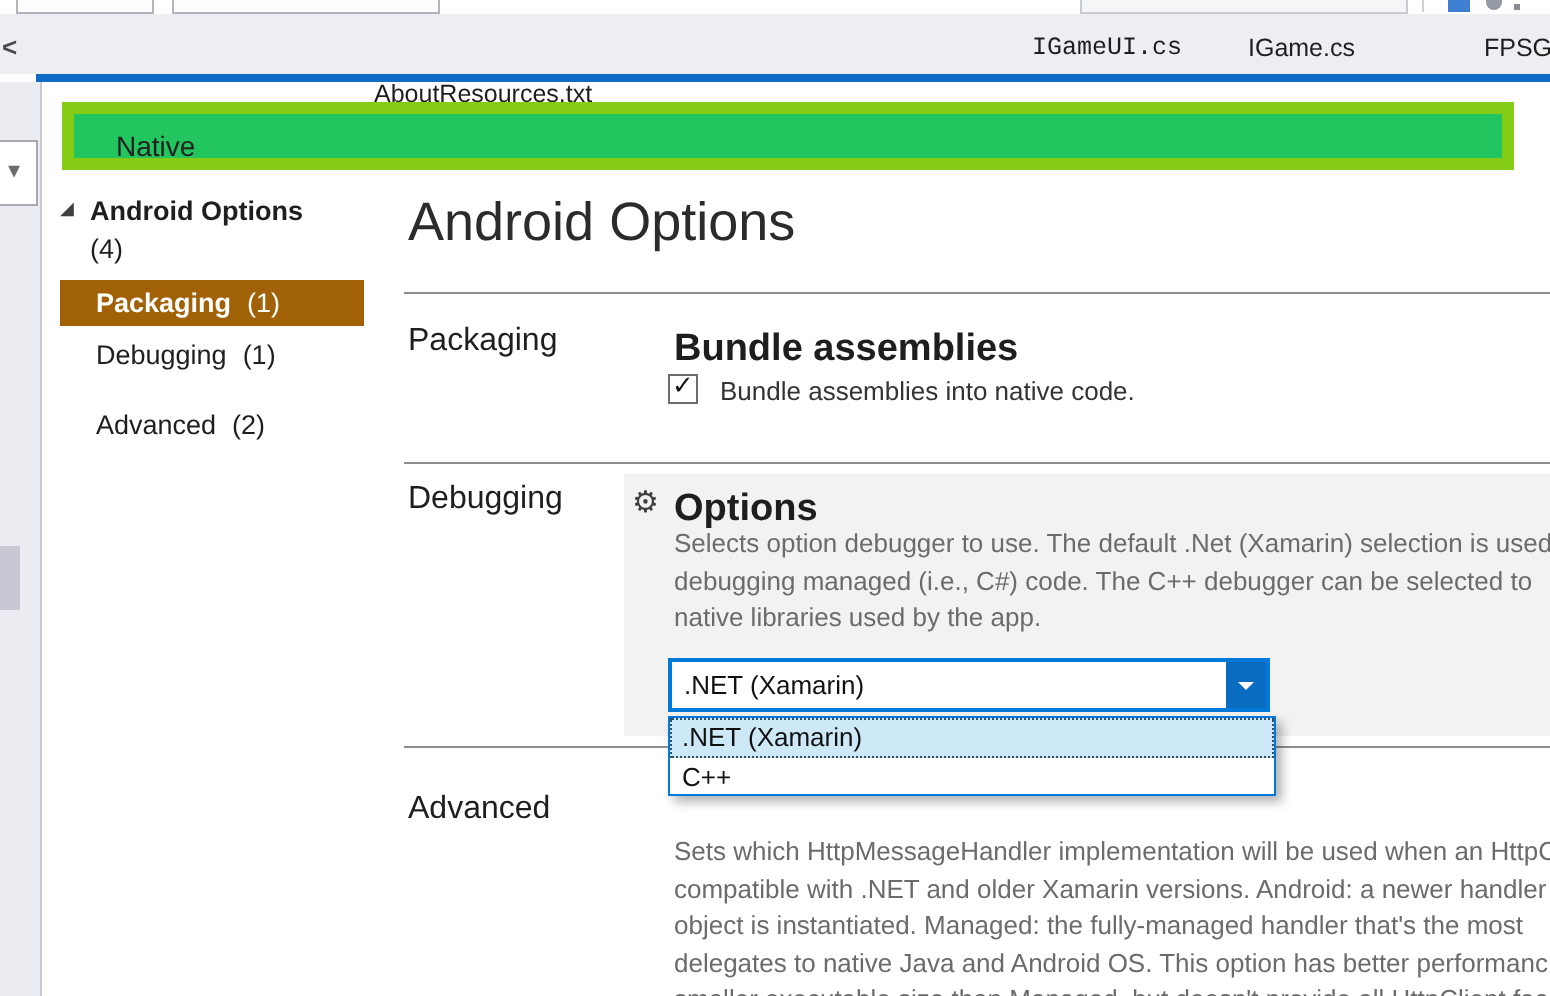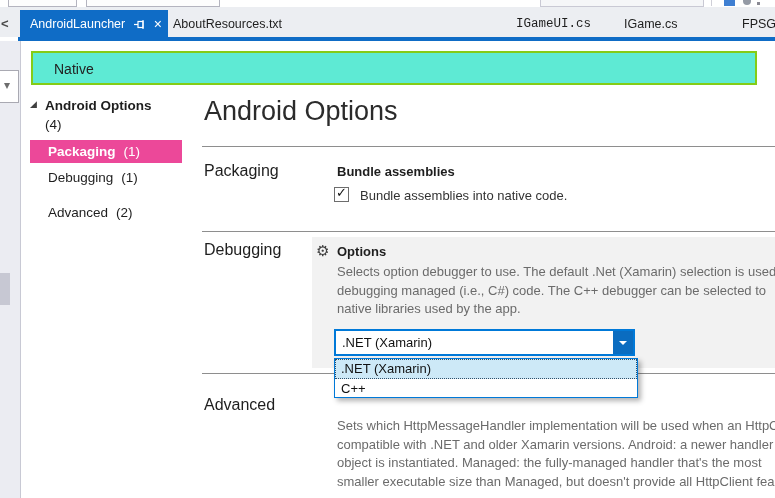--- a/index.html
+++ b/index.html
@@ -27,35 +27,35 @@
   .tab-active .pin{width:13px;height:13px;margin:0 4px 0 2px;cursor:pointer;flex:none;}
   .tab-active .close{font-size:14px;line-height:13px;color:#fff;margin-left:4px;cursor:pointer;flex:none;}
   .tab-label{position:absolute;top:17px;font-size:12.5px;color:#1e1e1e;white-space:nowrap;cursor:pointer;}
   .tab-underline{left:18px;top:37px;width:757px;height:4px;background:#0f6cc6;}
   
   .left-rail{left:0;top:41px;width:21px;height:457px;background:#ebecf2;border-right:1px solid #c8c9d4;box-sizing:border-box;}
   .rail-combo{position:absolute;left:0;top:29px;width:19px;height:33px;background:#fff;border:1px solid #a9a9b2;border-left:none;box-sizing:border-box;cursor:pointer;}
   .rail-combo .arr{position:absolute;left:4px;top:7px;font-size:12px;color:#6d6d6d;}
   .rail-thumb{position:absolute;left:0;top:232px;width:10px;height:32px;background:#c7c8d3;cursor:pointer;}
   
-  .native-box{left:31px;top:51px;width:726px;height:34px;background:#5eead4;border:2px solid #84cc16;box-sizing:border-box;cursor:pointer;}
+  .native-box{left:31px;top:51px;width:726px;height:34px;background:#22c55e;border:6px solid #84cc16;box-sizing:border-box;cursor:pointer;}
   .native-box .val{position:absolute;left:21px;top:0;line-height:32px;font-size:14px;color:#222;}
   
   .tree-arrow{left:30px;top:99px;font-size:9px;color:#3f3f3f;cursor:pointer;}
   .tree-root{left:45px;top:98px;font-size:13.5px;font-weight:bold;cursor:pointer;}
   .tree-root-count{left:45px;top:117px;font-size:13.5px;font-weight:normal;cursor:pointer;}
-  .tree-sel{left:30px;top:140px;width:152px;height:23px;background:#ec4899;color:#fff;cursor:pointer;}
+  .tree-sel{left:30px;top:140px;width:152px;height:23px;background:#a16207;color:#fff;cursor:pointer;}
   .tree-sel .in{margin-left:18px;line-height:23px;font-size:13.5px;}
   .tree-item{left:48px;font-size:13.5px;cursor:pointer;white-space:nowrap;}
   .cnt{margin-left:8px;font-weight:normal;}
   
   .page-title{left:204px;top:96px;font-size:27px;font-weight:300;color:#2b2b2b;}
   .rule{height:1px;background:#8e8e8e;left:202px;width:573px;}
   .sec-label{left:204px;font-size:16px;color:#1e1e1e;}
-  .bold-label{font-size:13px;font-weight:bold;color:#1e1e1e;white-space:nowrap;}
+  .bold-label{font-size:19px;font-weight:bold;color:#1e1e1e;white-space:nowrap;}
   .gray-panel{left:312px;top:237px;width:463px;height:131px;background:#f2f2f2;}
   .gear{left:316px;top:242px;font-size:15px;color:#3f3f3f;}
   .desc{font-size:13px;line-height:18.5px;color:#6b6b6b;white-space:nowrap;overflow:hidden;}
   .checkbox{left:334px;top:187px;width:15px;height:15px;background:#fff;border:1px solid #6d6d6d;box-sizing:border-box;cursor:pointer;}
   .checkbox .mark{position:absolute;left:1px;top:-3px;font-size:13px;color:#111;}
   .check-label{left:360px;top:188px;font-size:13px;color:#333;white-space:nowrap;}
   
   .combo{left:334px;top:329px;width:301px;height:27px;background:#fff;border:2px solid #0079d8;box-sizing:border-box;cursor:pointer;}
   .combo .val{position:absolute;left:6px;top:0;line-height:23px;font-size:13px;color:#111;white-space:nowrap;}
   .combo .btn{position:absolute;right:0;top:0;width:20px;height:23px;background:#0a6cc0;cursor:pointer;}
@@ -78,33 +78,22 @@
     <div class="frag-box light" style="left:540px;width:162px;"></div>
     <div class="frag-sep" style="left:711px;"></div>
     <div class="frag-blue" style="left:724px;"></div>
     <div class="frag-gear" style="left:743px;"></div>
     <div class="frag-dot" style="left:757px;"></div>
   </div>
 
   <div class="abs tab-well"></div>
   <div class="abs tab-scroll">&lt;</div>
 
-  <div class="abs tab-active">
-    <span class="lbl">AndroidLauncher</span>
-    <svg class="pin" viewBox="0 0 13 13">
-      <g stroke="#ffffff" stroke-width="1.2" fill="none">
-        <line x1="1" y1="6.5" x2="5" y2="6.5"></line>
-        <rect x="5" y="3.5" width="5" height="6" fill="none"></rect>
-        <line x1="10" y1="2" x2="10" y2="11"></line>
-      </g>
-    </svg>
-    <span class="close">×</span>
-  </div>
 
-  <span class="tab-label" style="left:173px;">AboutResources.txt</span>
+  <span class="tab-label" style="left:187px;margin-top:23px;">AboutResources.txt</span>
   <span class="tab-label" style="left:516px;font-family:Liberation Mono, monospace;">IGameUI.cs</span>
   <span class="tab-label" style="left:624px;">IGame.cs</span>
   <span class="tab-label" style="left:742px;">FPSGa</span>
 
   <div class="abs tab-underline"></div>
 
   <div class="abs left-rail">
     <div class="rail-combo">
       <span class="arr">▾</span>
     </div>
@@ -163,16 +152,17 @@
   <div class="abs listbox">
     <div class="opt sel">.NET (Xamarin)</div>
     <div class="opt plain">C++</div>
   </div>
 
   <div class="abs sec-label" style="top:396px;">Advanced</div>
   <div class="abs" style="left:337px;top:417px;width:438px;height:81px;overflow:hidden;">
     <div class="desc">Sets which HttpMessageHandler implementation will be used when an HttpC</div>
     <div class="desc">compatible with .NET and older Xamarin versions. Android: a newer handler</div>
     <div class="desc">object is instantiated. Managed: the fully-managed handler that's the most</div>
+    <div class="desc">delegates to native Java and Android OS. This option has better performanc</div>
     <div class="desc">smaller executable size than Managed, but doesn't provide all HttpClient fea</div>
   </div>
 
 </div>
 
 </body></html>

